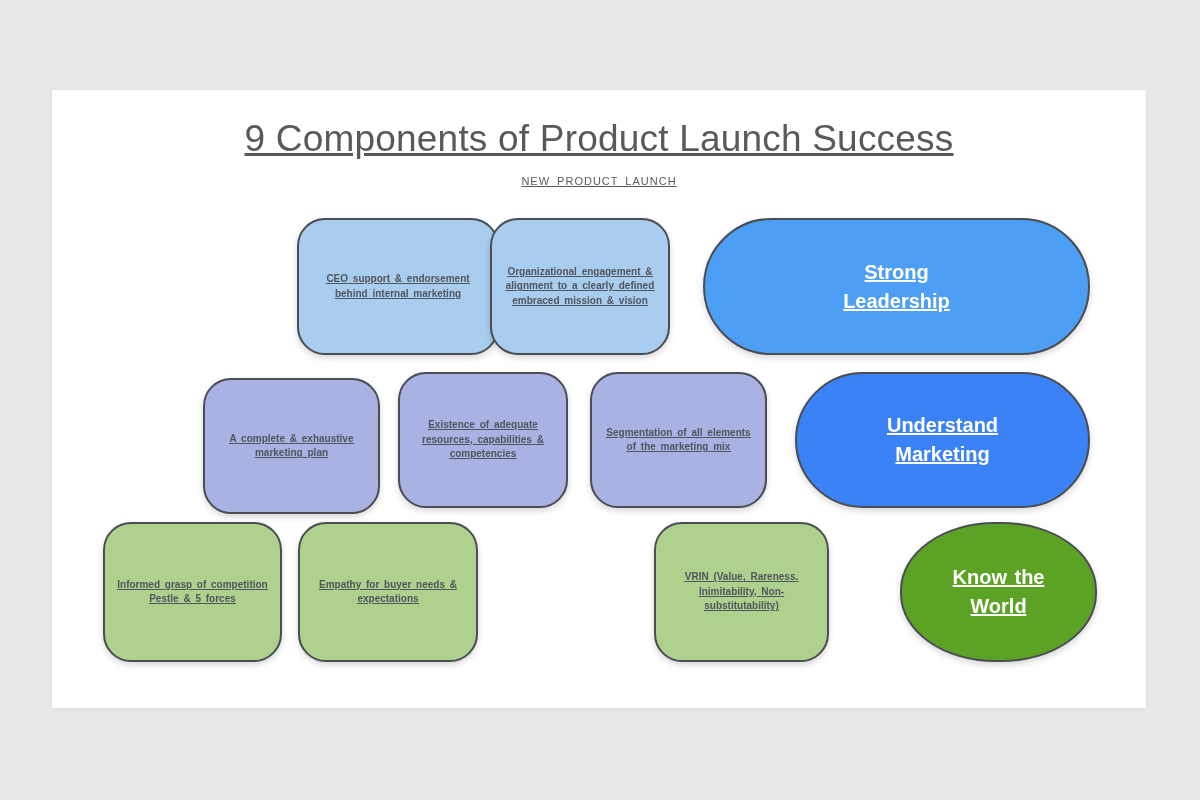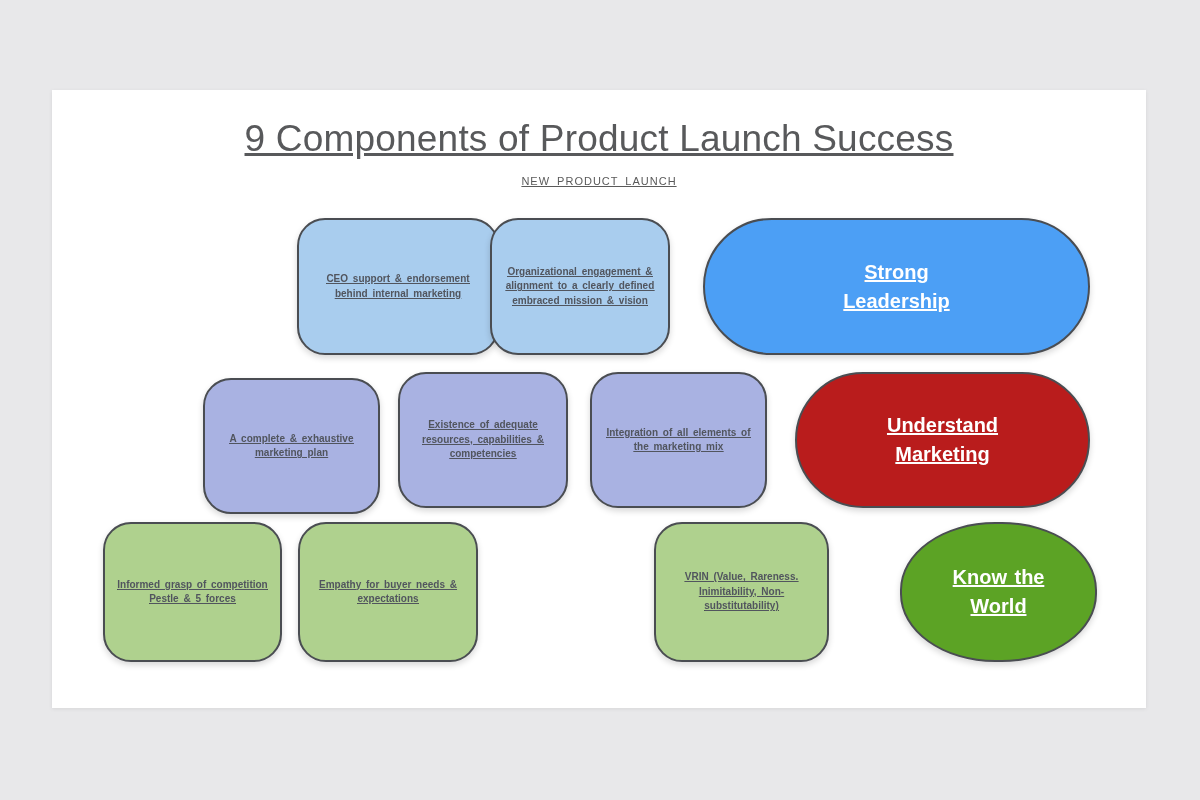--- a/index.html
+++ b/index.html
@@ -54,21 +54,21 @@
     padding: 0 12px;
     white-space: pre-line;
     word-spacing: 2px;
   }
   .rect { border-radius: 28px; }
   .c-blue     { background: #a9cdee; }
   .c-lavender { background: #a9b2e2; }
   .c-green    { background: #afd18e; }
   .pill  { border-radius: 70px; }
   .pill-blue  { background: #4c9ff5; }
-  .pill-royal { background: #b91c1c; }
+  .pill-royal { background: #3b82f6; }
   .ellipse-green {
     background: #5ca325;
     border-radius: 95px / 68px;
   }
   .pill .label, .ellipse-green .label {
     color: #ffffff;
     font-size: 20px;
     line-height: 1.45;
   }
   
@@ -106,21 +106,21 @@
 Leadership</span>
   </div>
 
   <div class="shape rect c-lavender b-plan">
     <span class="label">A complete &amp; exhaustive marketing plan</span>
   </div>
   <div class="shape rect c-lavender b-resources">
     <span class="label">Existence of adequate resources, capabilities &amp; competencies</span>
   </div>
   <div class="shape rect c-lavender b-integration">
-    <span class="label">Integration of all elements of the marketing mix</span>
+    <span class="label">Segmentation of all elements of the marketing mix</span>
   </div>
   <div class="shape pill pill-royal b-understand">
     <span class="label">Understand
 Marketing</span>
   </div>
 
   <div class="shape rect c-green b-informed">
     <span class="label">Informed grasp of competition Pestle &amp; 5 forces</span>
   </div>
   <div class="shape rect c-green b-empathy">

